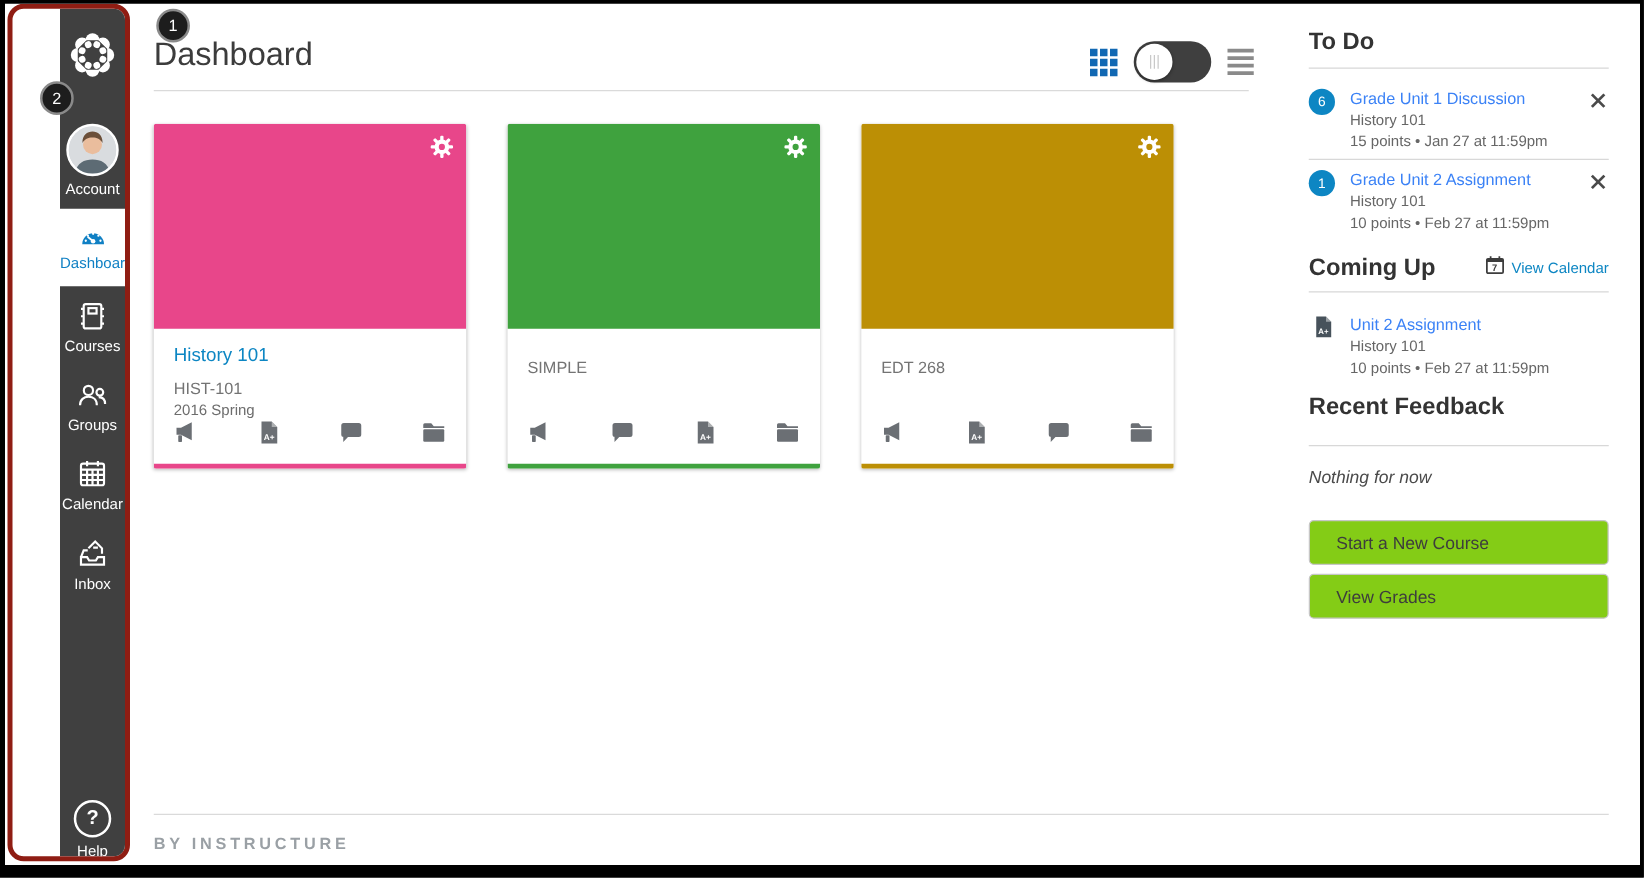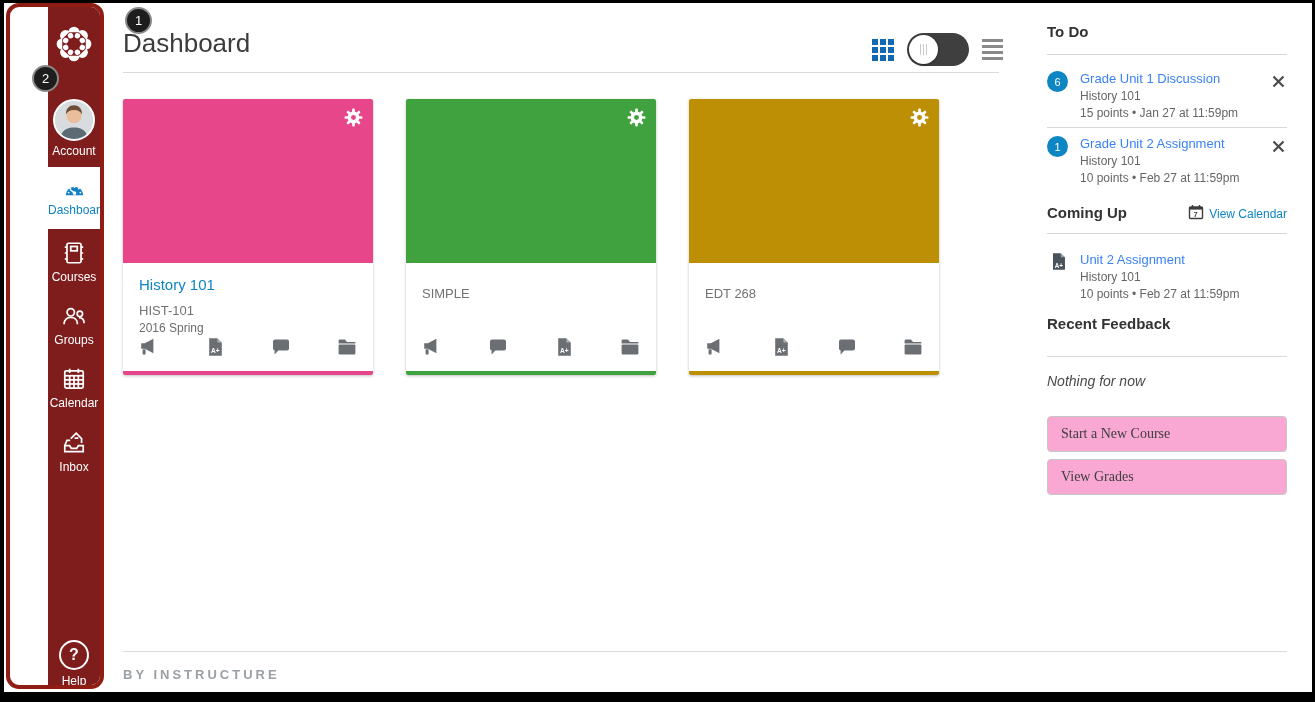--- a/index.html
+++ b/index.html
@@ -6,21 +6,21 @@
   html,body { width:1315px; height:702px; background:#000; font-family:"Liberation Sans", sans-serif; }
   .screen { position:absolute; left:4px; top:3px; width:1308px; height:689px; background:#fff; overflow:hidden; }
 
   
   .step-badge { position:absolute; width:27px; height:27px; border-radius:50%; background:#1d1d1d;
     border:2px solid #8a8a8a; color:#fff; font-size:13px; display:flex; align-items:center; justify-content:center; z-index:30; }
 
   
   .nav-annotation { position:absolute; left:2px; top:0; width:98px; height:686px;
     border:4px solid #8f1d13; border-radius:13px; overflow:hidden; z-index:10; }
-  .global-nav { position:absolute; inset:0; background:#7f1d1d;margin-left:38px; }
+  .global-nav { position:absolute; inset:0; background:#404040;margin-left:38px; }
   .logo-wrap { position:absolute; top:6px; left:50%; transform:translateX(-50%); }
   .avatar-wrap { position:absolute; top:92px; left:50%; transform:translateX(-50%); width:42px; height:42px;
     border-radius:50%; border:2px solid #fff; overflow:hidden; background:#d7dadd; }
   .nav-label { position:absolute; width:100%; text-align:center; color:#fff; font-size:12px; }
   .nav-item { position:absolute; width:100%; text-align:center; cursor:pointer; }
   .nav-item svg { display:block; margin:0 auto; }
   .nav-item .lbl { color:#fff; font-size:12px; margin-top:4px; }
   .nav-item.active { background:#fff; left:0; padding:10px 0 12px; }
   .nav-item.active .lbl { color:#1080c4; }
   .help-circle { width:30px; height:30px; border:2px solid #fff; border-radius:50%; margin:0 auto;
@@ -49,32 +49,32 @@
   .card-body { padding:13px 16px 0; }
   .card-title { font-size:15px; font-weight:500; color:#0d86c3; cursor:pointer; white-space:nowrap; overflow:hidden; }
   .card-code { font-size:13px; color:#737373; margin-top:10px; }
   .card-term { font-size:12px; color:#6d6d6d; margin-top:3px; }
   .card-icons { position:absolute; left:16px; right:16px; bottom:14px; display:flex; justify-content:space-between; color:#6b6f74; }
   .card-icons .ci { cursor:pointer; }
   .card-bar { position:absolute; left:0; right:0; bottom:0; height:4px; }
 
   
   .panel { position:absolute; left:1043px; top:0; width:240px; }
-  .panel h2 { font-size:15px; font-weight:bold; color:#333;text-align:right; }
+  .panel h2 { font-size:19px; font-weight:bold; color:#333;text-align:right; }
   .p-divider { height:1px; background:#d8d8d8; }
   .side-item { position:relative; padding-left:33px; }
   .si-title { font-size:13px; color:#3b82f6; cursor:pointer; }
   .si-sub { font-size:12px; color:#666; margin-top:3px; }
   .count-badge { position:absolute; left:0; top:0; width:21px; height:21px; border-radius:50%;
     color:#fff; font-size:11px; display:flex; align-items:center; justify-content:center; }
   .close-x { position:absolute; right:2px; top:3px; cursor:pointer; }
   .view-cal { display:flex; align-items:center; gap:5px; font-size:12px; color:#0d86c3; cursor:pointer; }
   .empty-note { font-style:italic; font-size:14px; color:#4a4a4a; }
-  .panel-btn { position:absolute; left:0; width:240px; height:36px; background:#f9a8d4; border:1px solid #c6c6c6;
-    border-radius:4px; text-align:left; padding-left:13px; font-size:14px; color:#3d3d3d; font-family:Liberation Serif, serif; cursor:pointer; }
+  .panel-btn { position:absolute; left:0; width:240px; height:36px; background:#84cc16; border:1px solid #c6c6c6;
+    border-radius:4px; text-align:left; padding-left:21px; font-size:14px; color:#3d3d3d; font-family:Liberation Sans, sans-serif; cursor:pointer; }
 
   
   .footer-divider { position:absolute; left:119px; top:648px; width:1164px; height:1px; background:#dadada; }
   .footer-brand { position:absolute; left:119px; top:664px; font-size:13px; font-weight:bold; letter-spacing:3px; color:#9aa0a5; }
   .footer-links { position:absolute; right:25px; top:664px; display:flex; gap:17px; }
   .footer-links span { font-size:13px; color:#474747; cursor:pointer; }
 </style>
 </head>
 <body>
 

